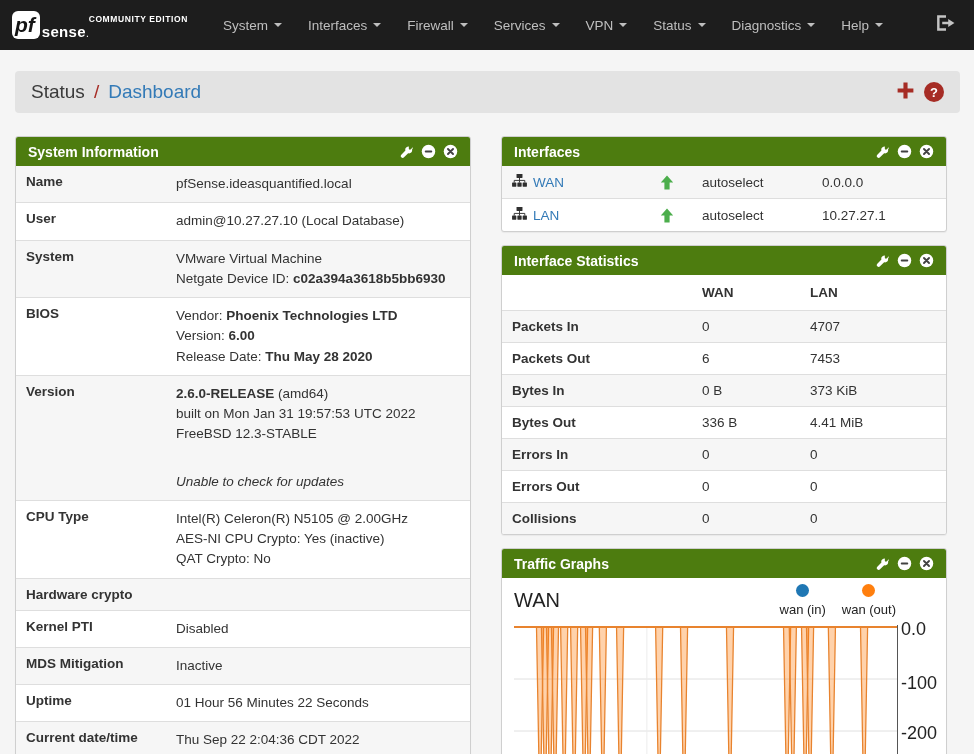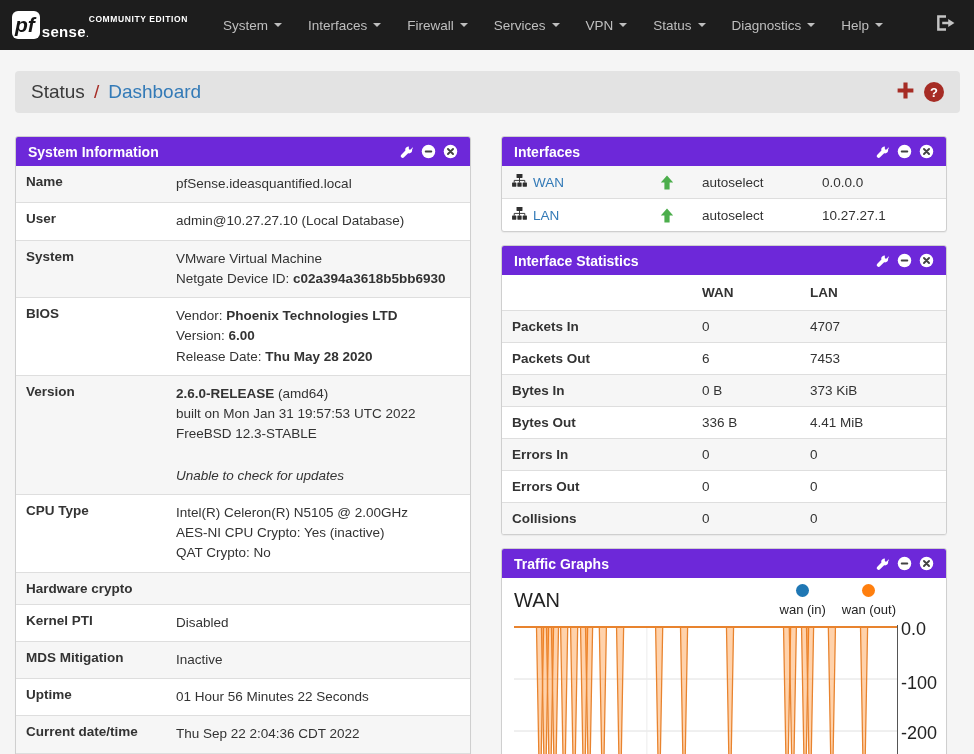--- a/index.html
+++ b/index.html
@@ -39,32 +39,32 @@
                  justify-content: center; cursor: pointer; }
   .plus-btn { cursor: pointer; display: flex; align-items: center; }
 
   
   .content { display: flex; gap: 30px; padding: 0 14px 0 15px; align-items: flex-start; }
   .col-left { width: 456px; flex-shrink: 0; }
   .col-right { width: 446px; flex-shrink: 0; }
 
   .panel { background: #fff; border: 1px solid #cfcfcf; border-radius: 3px; margin-bottom: 13px;
            box-shadow: 0 1px 1px rgba(0,0,0,.05); overflow: hidden; }
-  .panel-header { background: #6d28d9; color: #fff; font-weight: bold; font-size: 14px;
+  .panel-header { background: #4d7c0f; color: #fff; font-weight: bold; font-size: 14px;
                   padding: 6px 12px; display: flex; align-items: center; height: 29px; }
   .panel-icons { margin-left: auto; display: flex; gap: 7px; align-items: center; }
   .panel-icons .picon { cursor: pointer; display: flex; align-items: center; }
 
   
   .si-row { display: flex; border-top: 1px solid #dedede; font-size: 13.5px; }
   .si-row:first-child { border-top: none; justify-content: center; }
   .si-row.stripe { background: #f6f6f6; }
   .si-label { width: 150px; flex-shrink: 0; padding: 8px 10px; font-weight: bold; }
   .si-value { flex: 1; padding: 8px 10px; line-height: 1.5; }
-  .si-value .line.gap { margin-top: 21px; }
+  .si-value .line.gap { margin-top: 27px; }
 
   
   .if-row { display: flex; align-items: center; padding: 8px 10px; border-top: 1px solid #dedede; font-size: 13.5px; }
   .if-row:first-child { border-top: none; }
   .if-row.stripe { background: #f6f6f6; }
   .if-name { width: 120px; display: flex; align-items: center; gap: 6px; }
   .if-name a { color: #337ab7; text-decoration: none; cursor: pointer; }
   .if-arrow { width: 70px; display: flex; justify-content: center; }
   .if-media { width: 120px; }
   .if-addr { flex: 1; }

